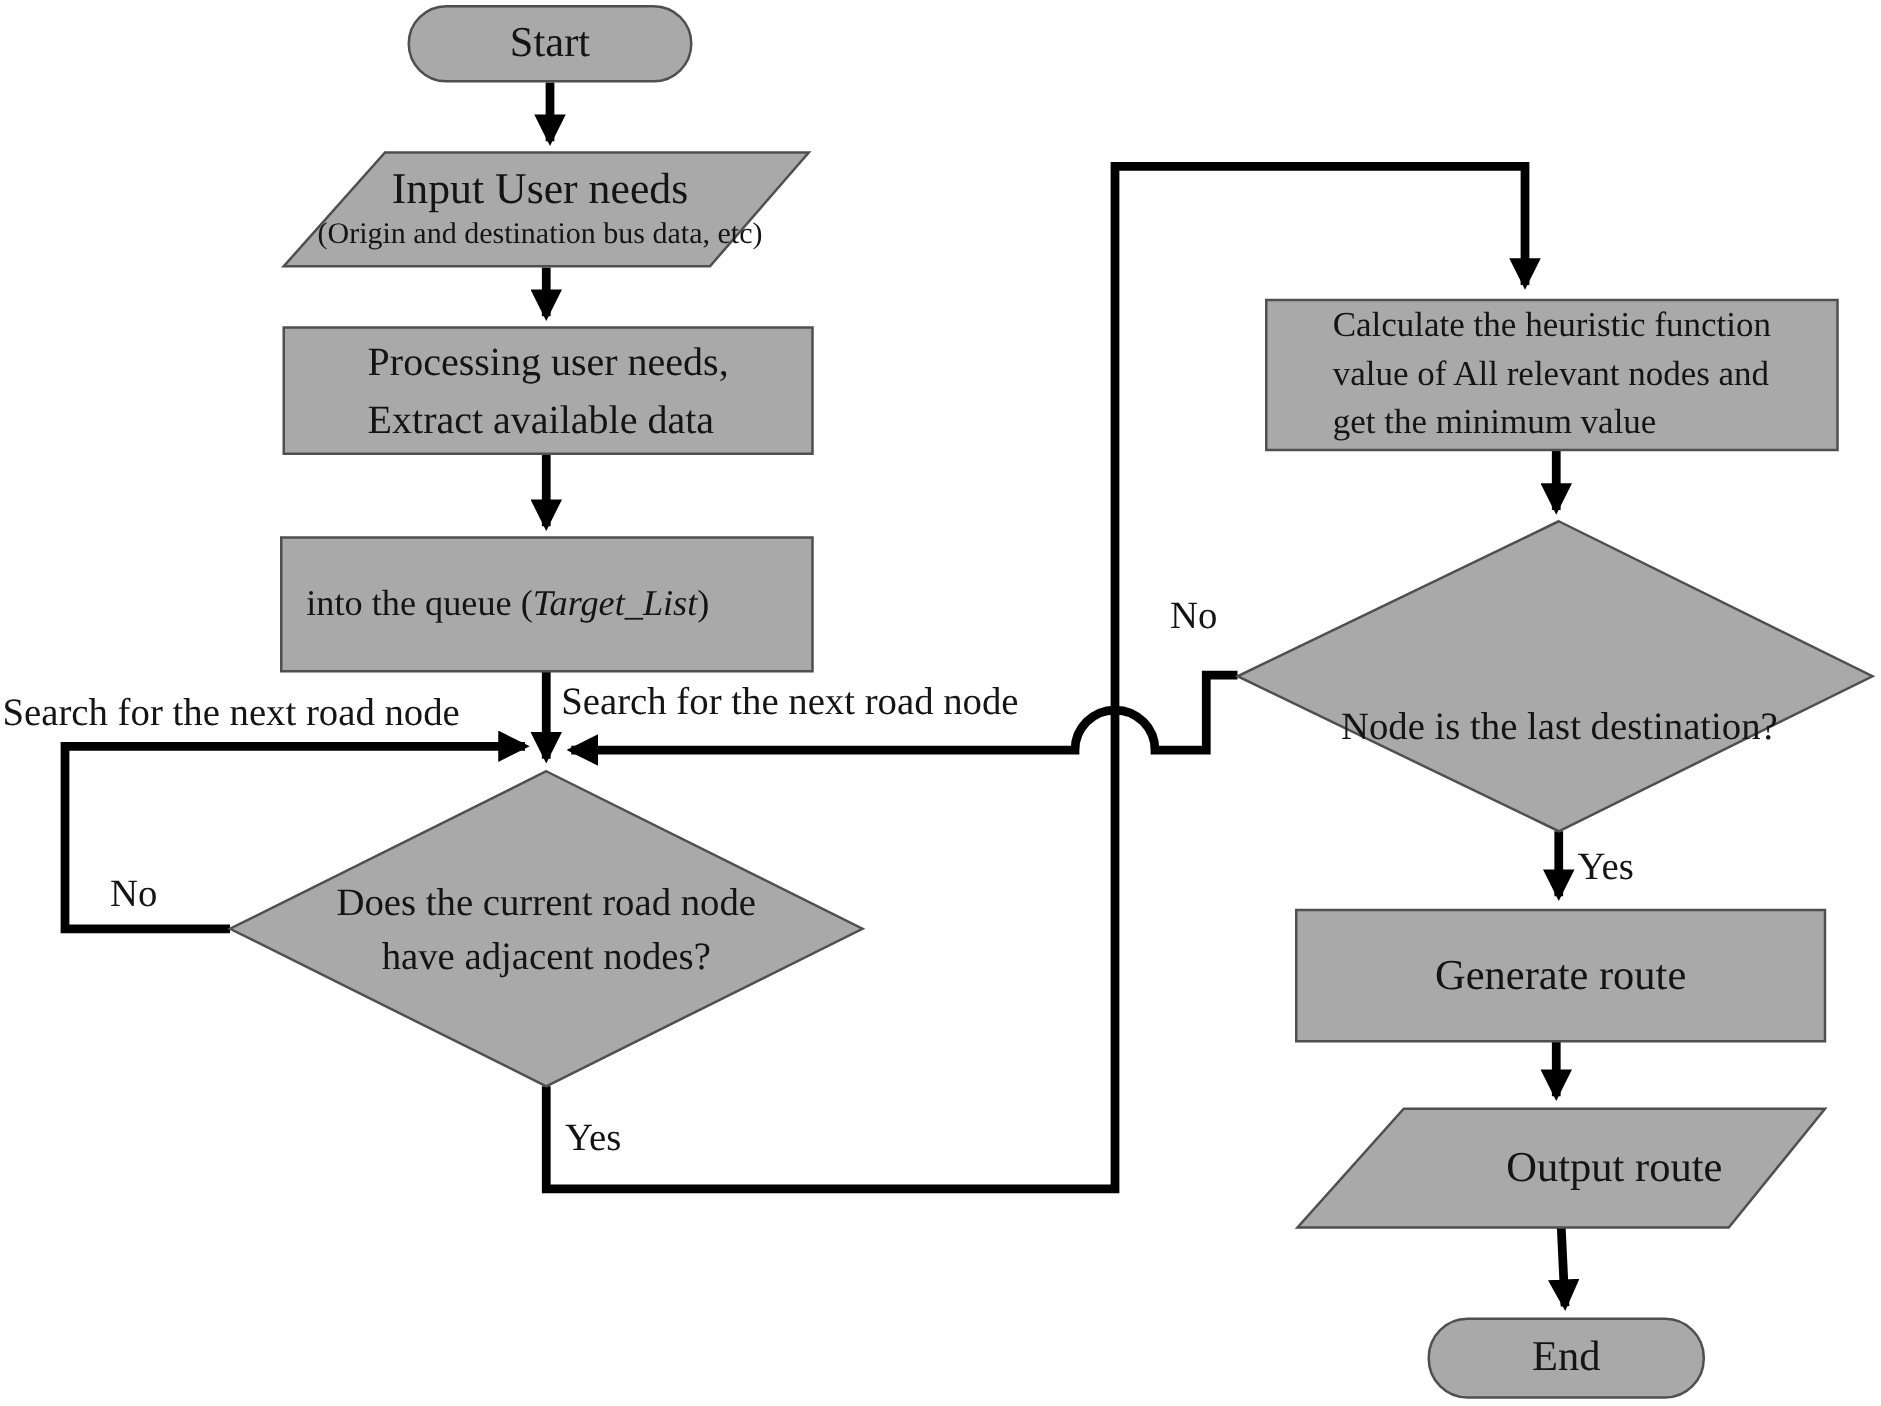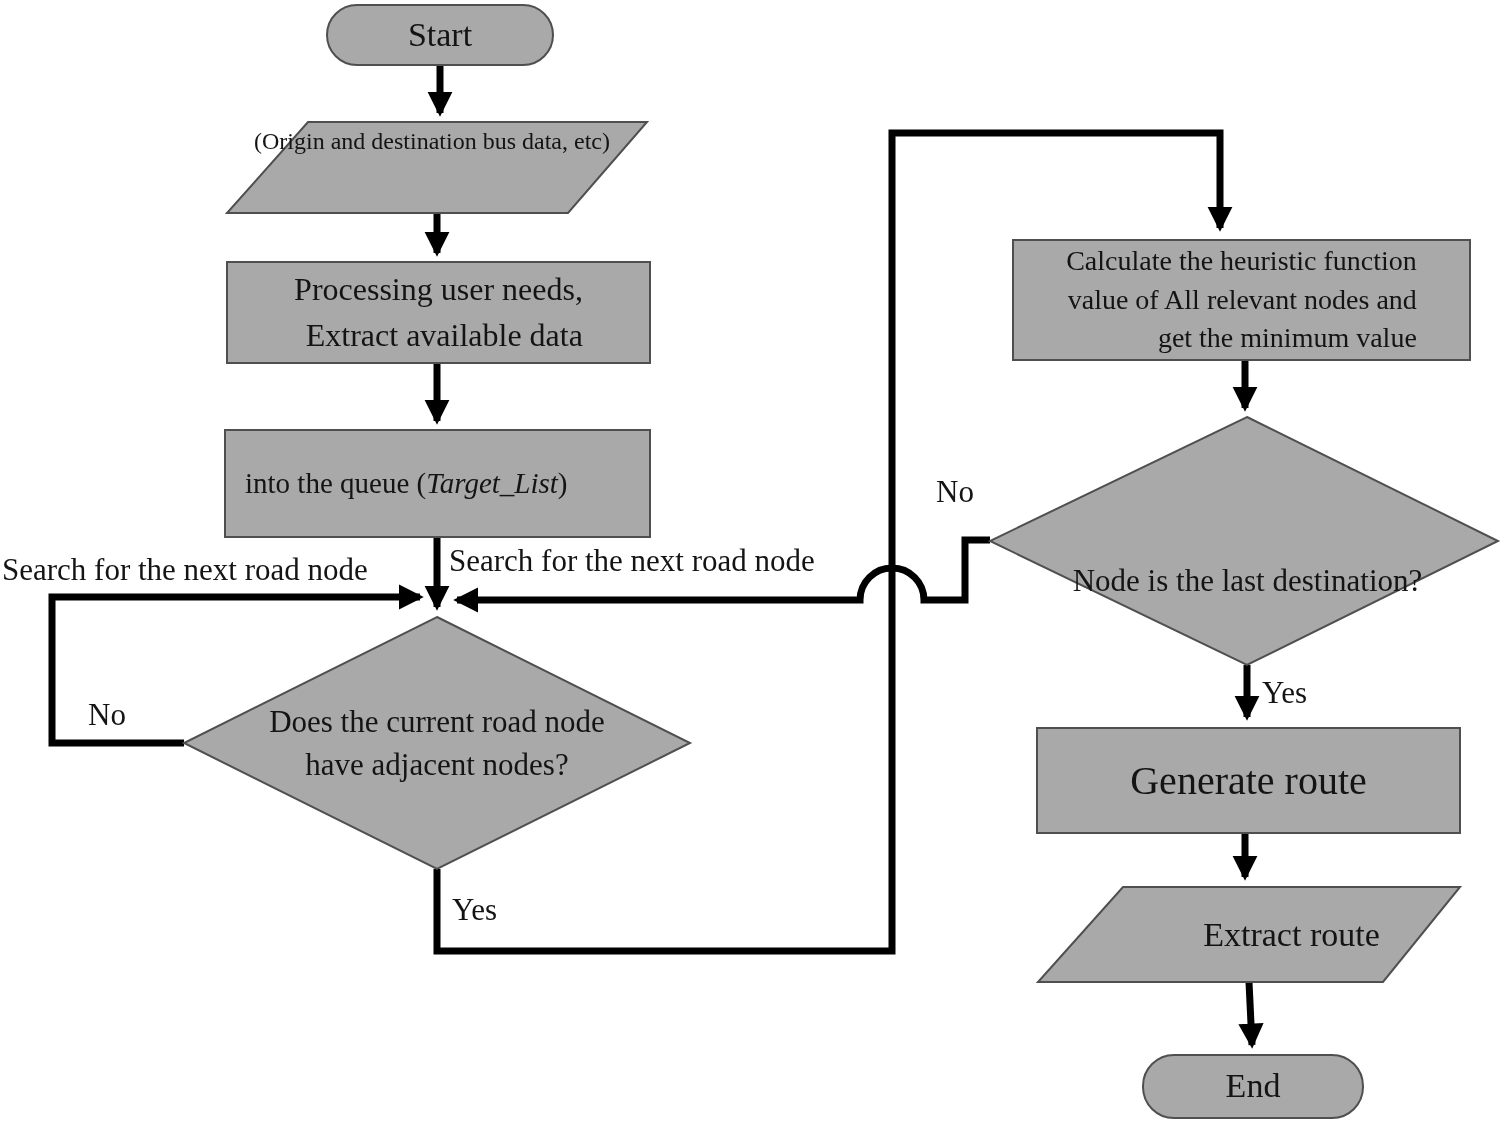--- a/index.html
+++ b/index.html
@@ -15,32 +15,32 @@
     width:1505px;height:1125px;
     background:var(--background);
     font-family:"Liberation Serif","DejaVu Serif",serif;
     color:var(--text);
     overflow:hidden;
   }
   .canvas svg{position:absolute;left:0;top:0;}
   .shape{fill:var(--shape-fill);stroke:var(--shape-border);stroke-width:2px;}
   .conn{fill:none;stroke:var(--line);stroke-width:7px;stroke-linejoin:miter;}
   .lbl{position:absolute;color:var(--text);white-space:nowrap;}
-  .center{display:flex;align-items:center;justify-content:center;text-align:right;font-family:Liberation Serif, serif;}
+  .center{display:flex;align-items:center;justify-content:center;text-align:left;font-family:Liberation Serif, serif;}
   .node-start{left:327px;top:5px;width:226px;height:60px;font-size:34px;}
   .node-input{left:202px;top:128px;width:460px;text-align:center;}
   .node-input .big{font-size:35px;line-height:1.3;}
   .node-input .small{font-size:24px;line-height:1.15;}
   .node-processing{left:227px;top:262px;width:423px;height:101px;font-size:32px;line-height:1.42;}
   .node-enqueue{left:245px;top:430px;width:400px;height:107px;font-size:29px;line-height:1.4;
     display:flex;flex-direction:column;justify-content:center;text-align:left;}
   .node-diamond1{left:187px;top:700px;width:500px;font-size:31px;line-height:1.4;text-align:center;}
   .node-heuristic{left:1013px;top:240px;width:457px;height:120px;font-size:28px;line-height:1.38;}
   .node-diamond2{left:995px;top:523px;width:505px;font-size:31px;text-align:center;margin-top:40px;}
-  .node-generate{left:1037px;top:728px;width:423px;height:105px;font-size:40px;}
+  .node-generate{left:1037px;top:728px;width:423px;height:105px;font-size:34px;}
   .node-output{left:1123px;top:887px;width:337px;height:95px;font-size:34px;}
   .node-end{left:1143px;top:1055px;width:220px;height:62px;font-size:34px;}
   .edge-lbl{font-size:31px;}
   .e-search-left{left:2px;top:552px;}
   .e-search-right{left:449px;top:543px;}
   .e-no-left{left:88px;top:697px;}
   .e-yes-bottom{left:452px;top:892px;}
   .e-no-right{left:936px;top:474px;}
   .e-yes-right{left:1262px;top:675px;}
   .ital{font-style:italic;}
@@ -77,20 +77,21 @@
     <rect class="shape" x="1013" y="240" width="457" height="120"></rect>
     <polygon class="shape" points="1247,417 1498,541 1247,665 990,541"></polygon>
     <rect class="shape" x="1037" y="728" width="423" height="105"></rect>
     <polygon class="shape" points="1123,887 1460,887 1383,982 1038,982"></polygon>
     <rect class="shape" x="1143" y="1055" width="220" height="63" rx="31" ry="31"></rect>
   </svg>
 
   <div class="lbl center node-start">Start</div>
 
   <div class="lbl node-input">
+    <div class="big">Input User needs</div>
     <div class="small">(Origin and destination bus data, etc)</div>
   </div>
 
   <div class="lbl center node-processing">
     <div>
       <div>Processing user needs,</div>
       <div>Extract available data</div>
     </div>
   </div>
 
@@ -108,21 +109,21 @@
       <div>Calculate the heuristic function</div>
       <div>value of All relevant nodes and</div>
       <div>get the minimum value</div>
     </div>
   </div>
 
   <div class="lbl node-diamond2">Node is the last destination?</div>
 
   <div class="lbl center node-generate">Generate route</div>
 
-  <div class="lbl center node-output">Extract route</div>
+  <div class="lbl center node-output">Output route</div>
 
   <div class="lbl center node-end">End</div>
 
   <div class="lbl edge-lbl e-search-left">Search for the next road node</div>
   <div class="lbl edge-lbl e-search-right">Search for the next road node</div>
   <div class="lbl edge-lbl e-no-left">No</div>
   <div class="lbl edge-lbl e-yes-bottom">Yes</div>
   <div class="lbl edge-lbl e-no-right">No</div>
   <div class="lbl edge-lbl e-yes-right">Yes</div>
 

